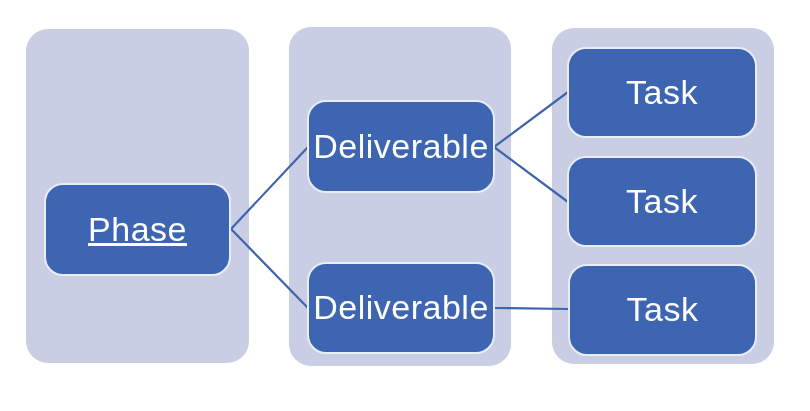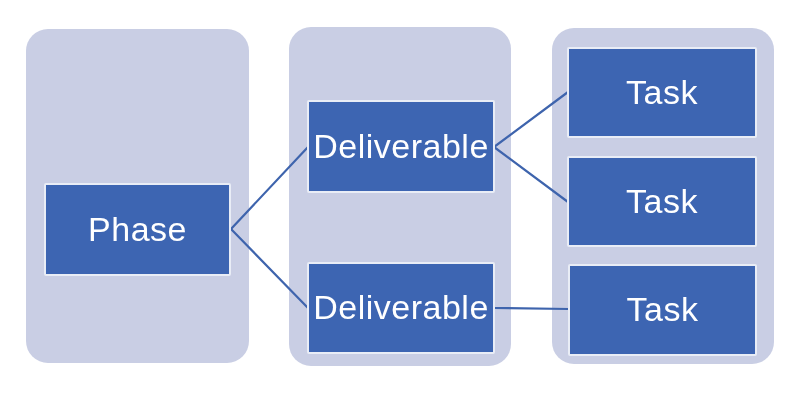--- a/index.html
+++ b/index.html
@@ -27,30 +27,30 @@
     position: absolute;
     left: 0;
     top: 0;
     pointer-events: none;
   }
   .node {
     position: absolute;
     box-sizing: border-box;
     background: #3d65b2;
     border: 2px solid #e9edf6;
-    border-radius: 2px;
+    border-radius: 19px;
     display: flex;
     align-items: center;
     justify-content: center;
     color: #ffffff;
     font-size: 34px;
     line-height: 1;
     letter-spacing: 0.5px;
   }
-  #n-phase { left: 44px;  top: 183px; width: 187px; height: 93px; }
+  #n-phase { left: 44px;  top: 183px; width: 187px; height: 93px; text-decoration: underline; }
   #n-d1    { left: 307px; top: 100px; width: 188px; height: 93px; }
   #n-d2    { left: 307px; top: 262px; width: 188px; height: 92px; }
   #n-t1    { left: 567px; top: 47px;  width: 190px; height: 91px; }
   #n-t2    { left: 567px; top: 156px; width: 190px; height: 91px; }
   #n-t3    { left: 568px; top: 264px; width: 189px; height: 92px; }
   .node span {
     display: block;
     padding-bottom: 2px;
   }
 </style>

